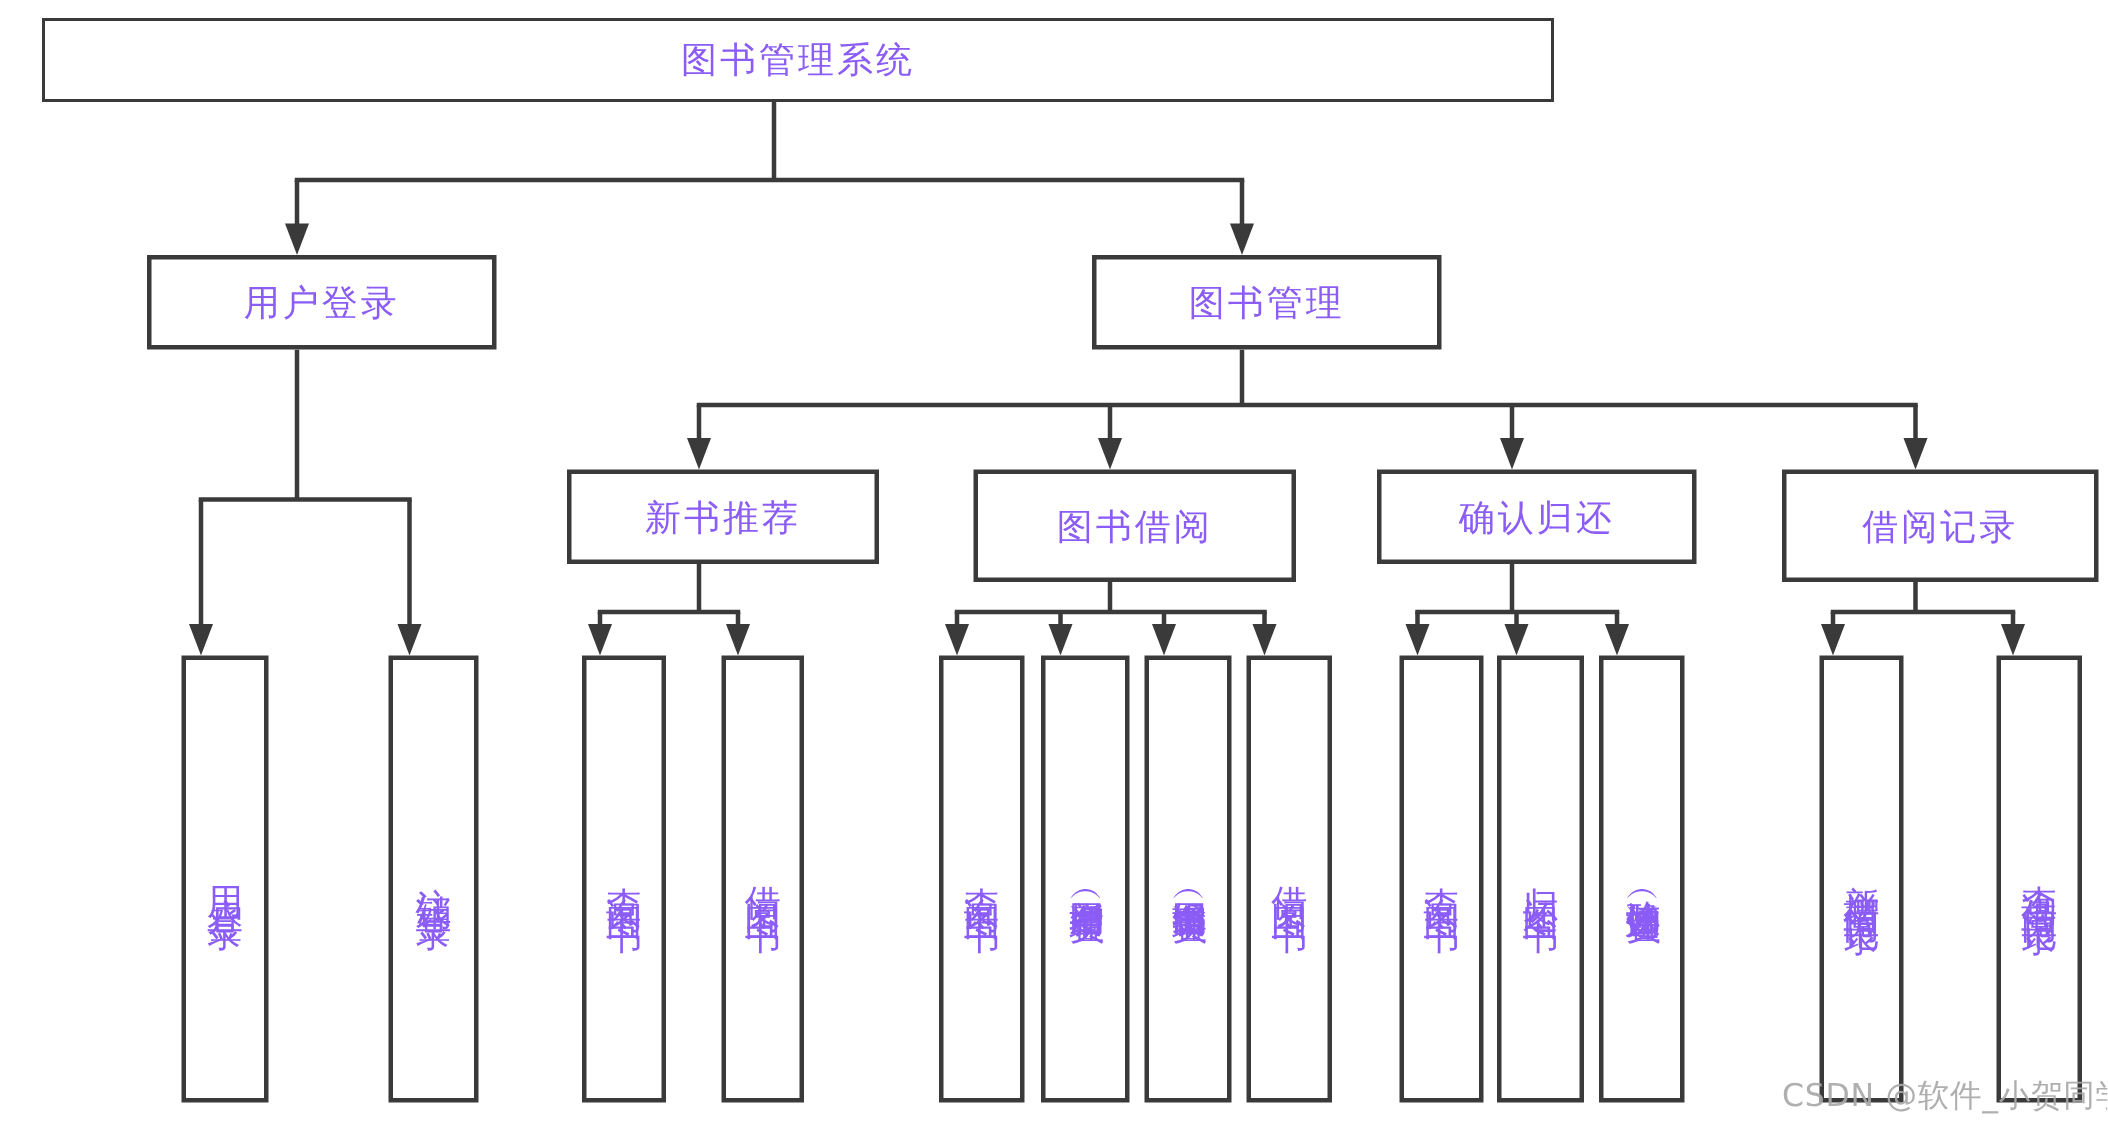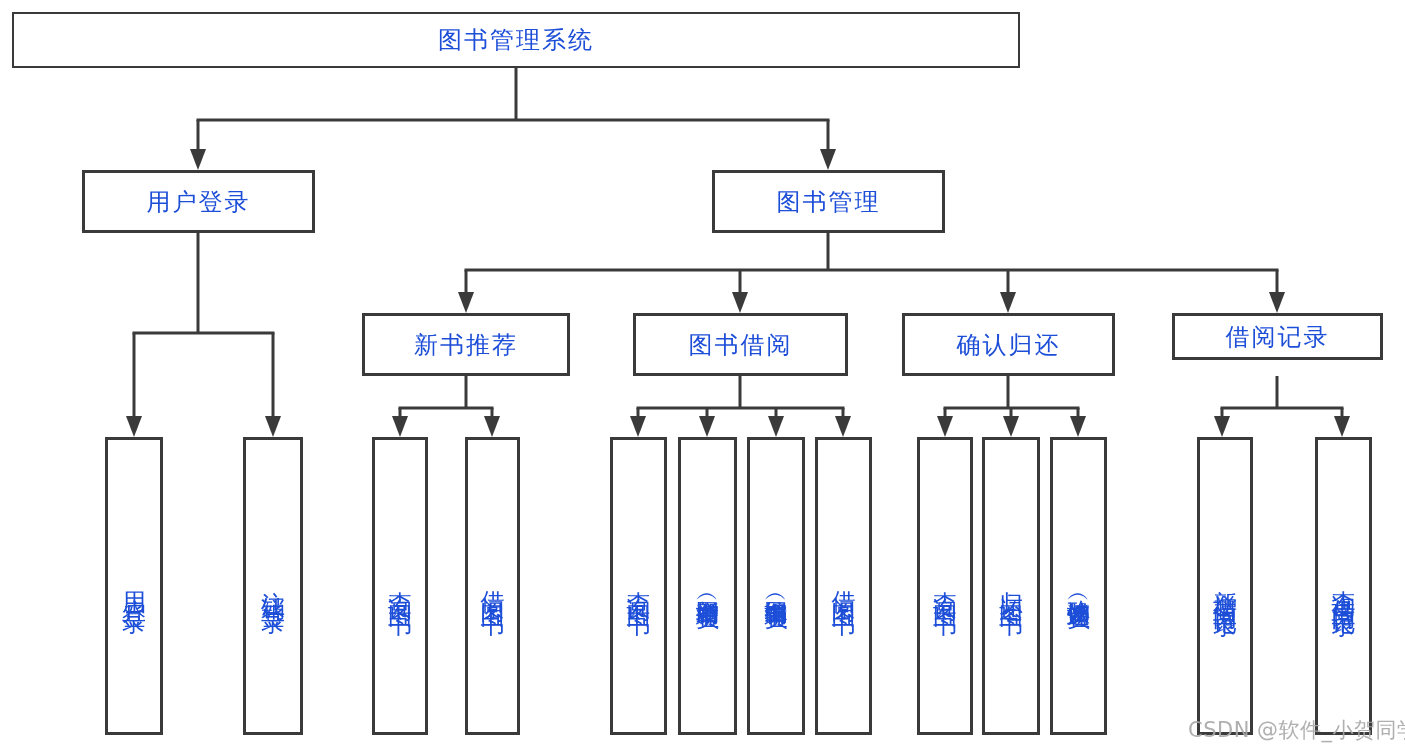--- a/index.html
+++ b/index.html
@@ -9,26 +9,27 @@
     background:#ffffff;
     font-family:"DejaVu Sans","Liberation Sans",sans-serif;
     overflow:hidden;
   }
   #connectors{position:absolute;left:0;top:0;z-index:0;}
   .node{
     position:absolute;
     box-sizing:border-box;
     background:#ffffff;
     border:3px solid #3a3a3a;
-    color:#1d4ed8;
+    color:#8b5cf6;
     display:flex;
     align-items:center;
     justify-content:center;
     z-index:1;
     text-align:center;
+    margin-left:16px;
   }
   .h-label{font-size:24px;letter-spacing:2px;line-height:1;}
   .root{border-width:2.5px;}
   .leaf{
     writing-mode:vertical-rl;
     text-orientation:mixed;
     font-size:24px;
     line-height:1;
   }
   .ls4{letter-spacing:7px;}
@@ -104,23 +105,23 @@
       <line x1="1342" y1="408" x2="1342" y2="423" stroke="#3a3a3a" stroke-width="3"></line>
       <polygon points="1334,416 1350,416 1342,437" fill="#3a3a3a"></polygon>
     </svg>
 
   <div class="node root h-label" style="left:12px;top:12px;width:1008px;height:56px;">图书管理系统</div>
 
   <div class="node h-label" style="left:82px;top:170px;width:233px;height:63px;">用户登录</div>
   <div class="node h-label" style="left:362px;top:313px;width:208px;height:63px;">新书推荐</div>
 
   <div class="node h-label" style="left:712px;top:170px;width:233px;height:63px;">图书管理</div>
-  <div class="node h-label" style="left:633px;top:313px;width:215px;height:63px;">图书借阅</div>
+  <div class="node h-label" style="left:633px;top:313px;width:215px;height:75px;">图书借阅</div>
   <div class="node h-label" style="left:902px;top:313px;width:213px;height:63px;">确认归还</div>
-  <div class="node h-label" style="left:1172px;top:313px;width:211px;height:47px;">借阅记录</div>
+  <div class="node h-label" style="left:1172px;top:313px;width:211px;height:75px;">借阅记录</div>
 
   <div class="node leaf ls4" style="left:105px;top:437px;width:58px;height:298px;">用户登录</div>
   <div class="node leaf ls4" style="left:243px;top:437px;width:60px;height:298px;">注销登录</div>
 
   <div class="node leaf ls4" style="left:372px;top:437px;width:56px;height:298px;">查询图书</div>
   <div class="node leaf ls4" style="left:465px;top:437px;width:55px;height:298px;">借阅图书</div>
 
   <div class="node leaf ls4" style="left:610px;top:437px;width:57px;height:298px;">查询图书</div>
   <div class="node leaf ls10" style="left:678px;top:437px;width:59px;height:298px;">新增图书（管理员）</div>
   <div class="node leaf ls10" style="left:747px;top:437px;width:58px;height:298px;">编辑图书（管理员）</div>

